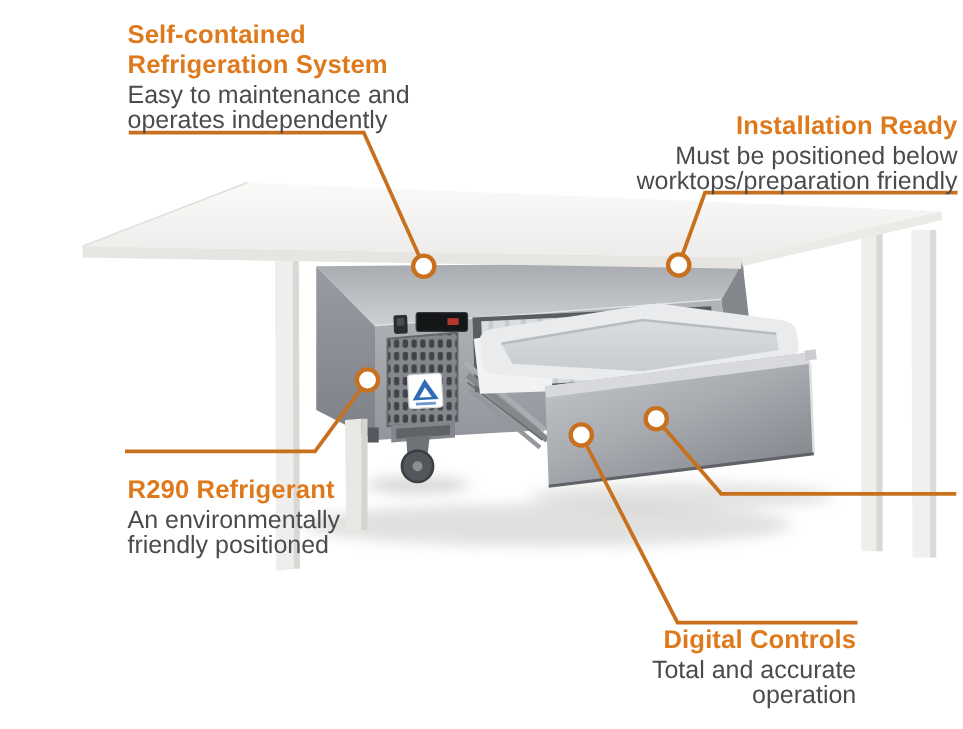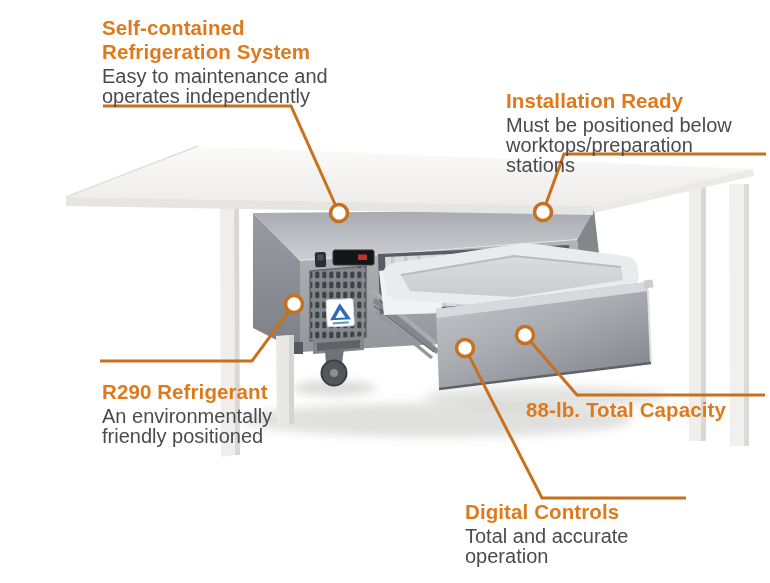--- a/index.html
+++ b/index.html
@@ -4,21 +4,21 @@
 <style>
   html,body{margin:0;padding:0;background:#fff;}
   .canvas{position:relative;width:770px;height:583px;background:var(--bg,#fff);
           font-family:"Liberation Sans",sans-serif;overflow:hidden;margin-left:48px;}
   .scene{position:absolute;left:0;top:0;}
   .callout{position:absolute;}
   .callout .t{margin:0;font-size:20.5px;line-height:24px;font-weight:700;
               color:var(--accent,#DE7A1C);white-space:pre-line;letter-spacing:.1px;}
   .callout .d{margin:2px 0 0;font-size:20px;line-height:20px;
               color:var(--desc,#4A4B4E);white-space:pre-line;}
-  .r{text-align:left;}
+  .r{text-align:right;}
   .cline{fill:none;stroke:var(--line,#C8701D);stroke-width:3;stroke-linejoin:miter;}
   .cdot{fill:#fff;stroke:var(--line,#C8701D);stroke-width:3.5;}
 </style>
 </head>
 <body>
 
 <div class="canvas" style="--accent: #DE7A1C; --line: #C8701D; --desc: #4A4B4E; --bg: #FFFFFF;">
 
   <svg class="scene" width="770" height="583" viewBox="0 0 770 583">
     <defs>
@@ -180,31 +180,30 @@
   <div class="callout" style="left:54px;top:16px;width:270px;">
     <h3 class="t">Self-contained
 Refrigeration System</h3>
     <p class="d">Easy to maintenance and
 operates independently</p>
   </div>
 
   <div class="callout r" style="right:52px;top:89px;width:260px;">
     <h3 class="t">Installation Ready</h3>
     <p class="d">Must be positioned below
-worktops/preparation stations</p>
+worktops/preparation friendly</p>
   </div>
 
   <div class="callout" style="left:54px;top:380px;width:220px;">
     <h3 class="t">R290 Refrigerant</h3>
     <p class="d">An environmentally
 friendly positioned</p>
   </div>
 
   <div class="callout r" style="right:52px;top:398px;width:240px;">
-    <h3 class="t">88-lb. Total Capacity</h3>
   </div>
 
   <div class="callout r" style="right:133px;top:500px;width:220px;">
     <h3 class="t">Digital Controls</h3>
     <p class="d">Total and accurate
 operation</p>
   </div>
 
 </div>
 

